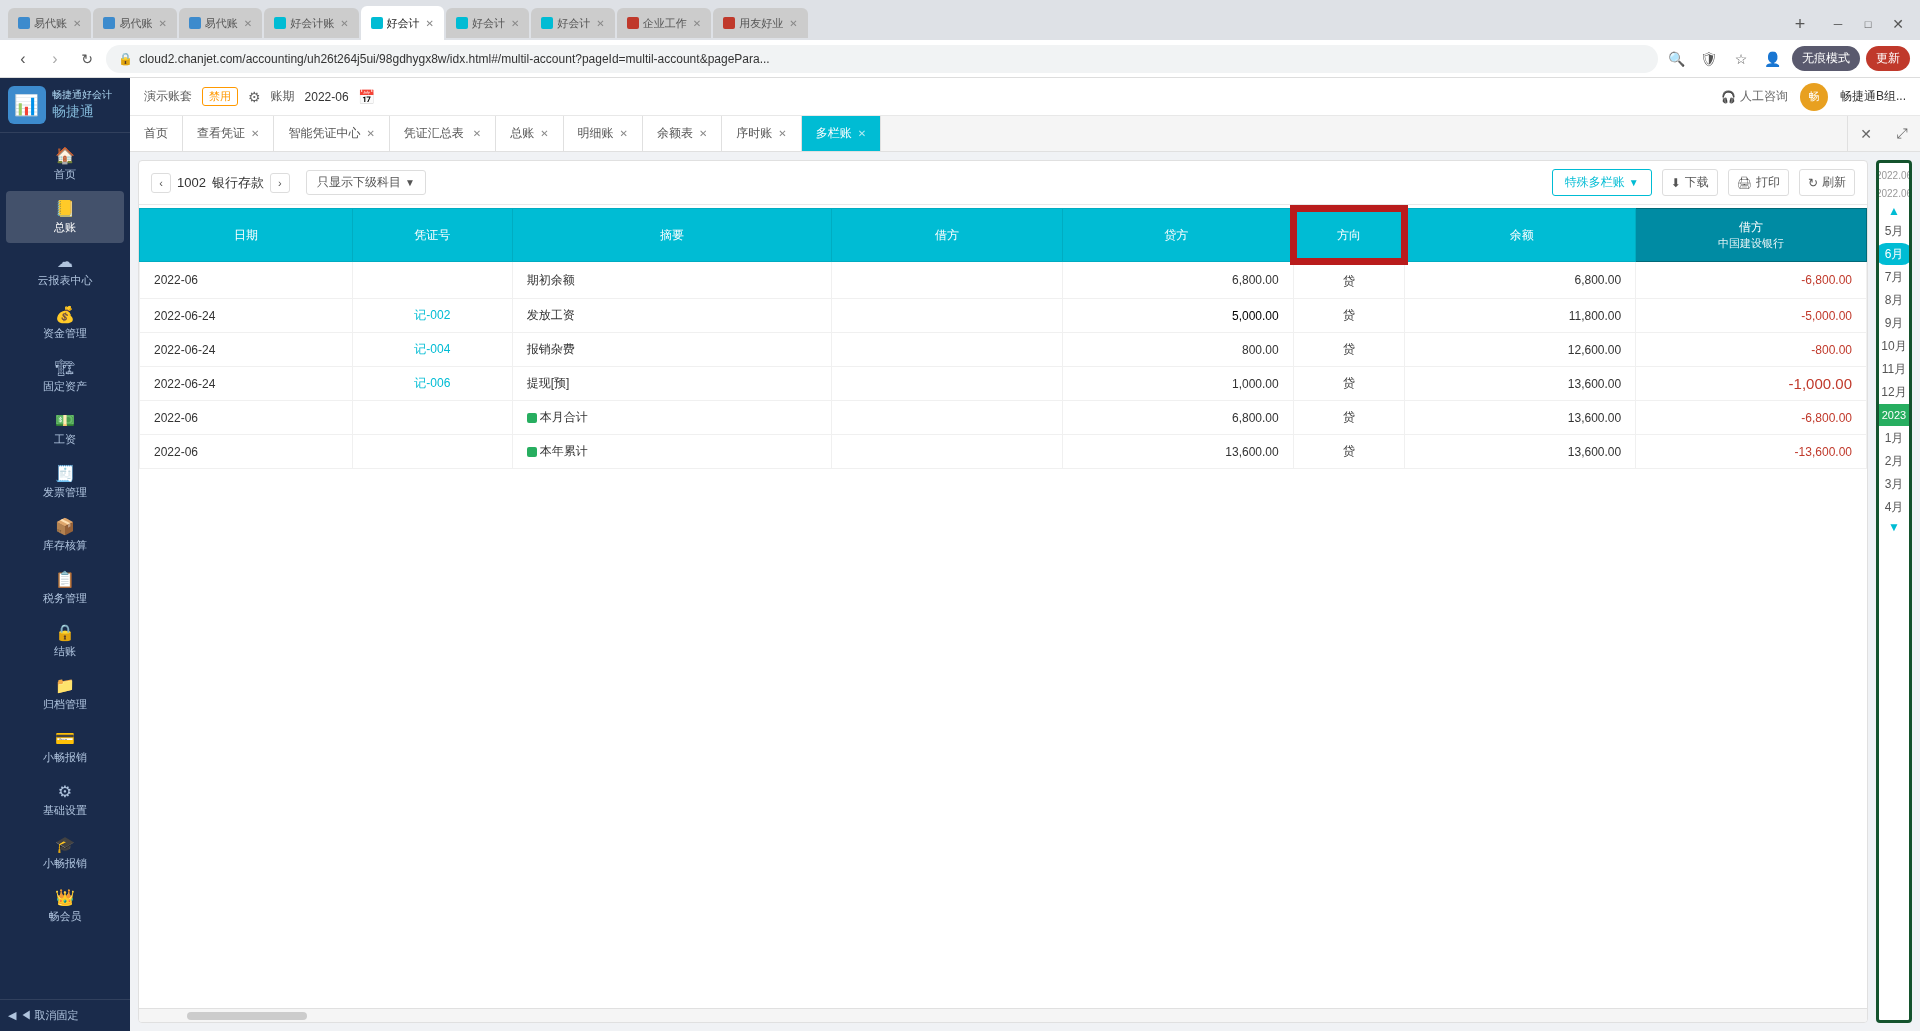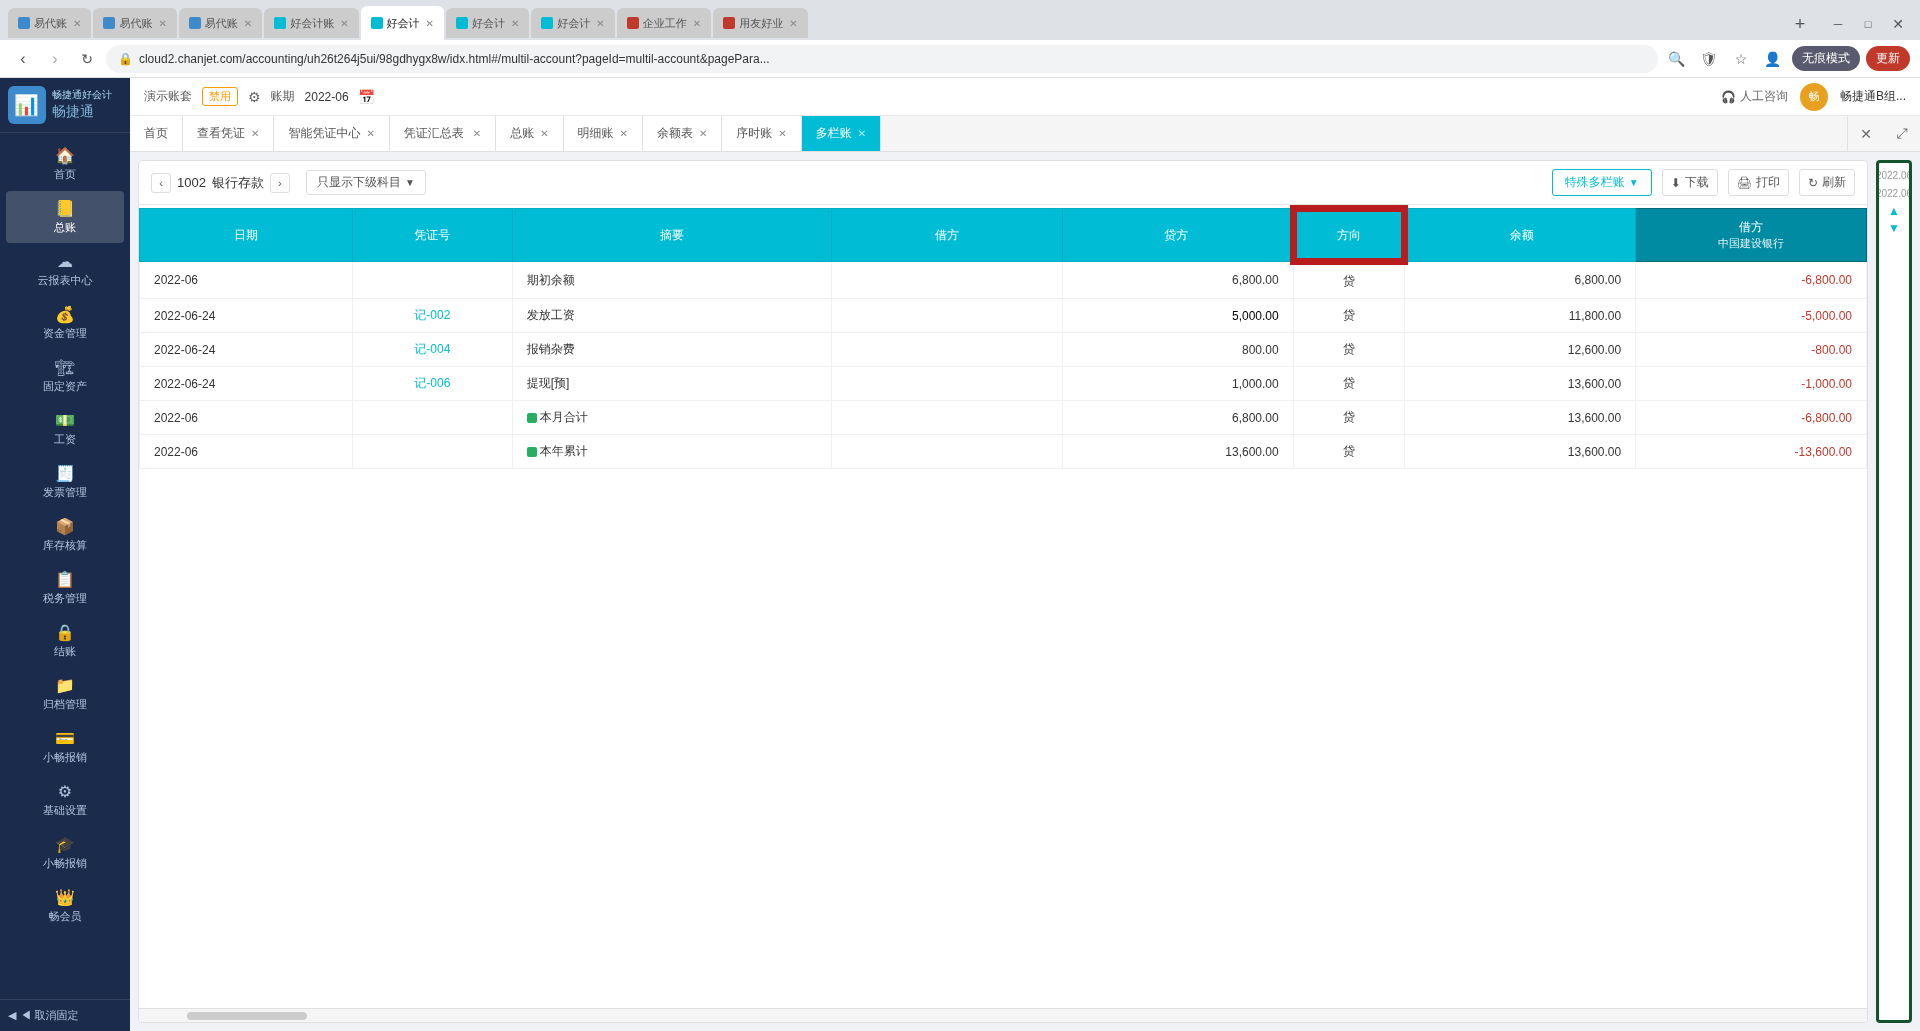--- a/index.html
+++ b/index.html
@@ -304,21 +304,21 @@
     <td style="padding:8px 14px;font-size:12px;color:#c0392b;border:1px solid #f0f0f0;text-align:right;">-800.00</td>
   </tr>
                 <tr style="border-bottom: 1px solid rgb(240, 240, 240);">
     <td style="padding:8px 14px;font-size:12px;color:#333;border:1px solid #f0f0f0;">2022-06-24</td>
     <td style="padding:8px 14px;font-size:12px;color:#333;border:1px solid #f0f0f0;text-align:center;"><a style="color:#00bcd4;cursor:pointer;text-decoration:none;">记-006</a></td>
     <td style="padding:0 14px;font-size:12px;color:#333;border:1px solid #f0f0f0;">提现[预]</td>
     <td style="padding:8px 14px;font-size:12px;color:#333;border:1px solid #f0f0f0;text-align:right;"></td>
     <td style="padding:8px 14px;font-size:12px;color:#333;border:1px solid #f0f0f0;text-align:right;">1,000.00</td>
     <td style="padding:8px 14px;font-size:12px;color:#333;border:1px solid #f0f0f0;text-align:center;">贷</td>
     <td style="padding:8px 14px;font-size:12px;color:#333;border:1px solid #f0f0f0;text-align:right;">13,600.00</td>
-    <td style="padding:8px 14px;font-size:12px;color:#c0392b;border:1px solid #f0f0f0;text-align:right;">-1,000.00</td>
+    <td style="padding:8px 14px;font-size:15px;color:#c0392b;border:1px solid #f0f0f0;text-align:right;">-1,000.00</td>
   </tr>
                 <tr style="border-bottom: 1px solid rgb(240, 240, 240);">
     <td style="padding:8px 14px;font-size:12px;color:#333;border:1px solid #f0f0f0;">2022-06</td>
     <td style="padding:8px 14px;font-size:12px;color:#333;border:1px solid #f0f0f0;text-align:center;"></td>
     <td style="padding:8px 14px;font-size:12px;color:#333;border:1px solid #f0f0f0;"><span style="width:10px;height:10px;background:#27ae60;border-radius:2px;display:inline-block;margin-right:3px;vertical-align:middle;"></span>本月合计</td>
     <td style="padding:8px 14px;font-size:12px;color:#333;border:1px solid #f0f0f0;text-align:right;"></td>
     <td style="padding:8px 14px;font-size:12px;color:#333;border:1px solid #f0f0f0;text-align:right;">6,800.00</td>
     <td style="padding:8px 14px;font-size:12px;color:#333;border:1px solid #f0f0f0;text-align:center;">贷</td>
     <td style="padding:8px 14px;font-size:12px;color:#333;border:1px solid #f0f0f0;text-align:right;">13,600.00</td>
     <td style="padding:8px 14px;font-size:12px;color:#c0392b;border:1px solid #f0f0f0;text-align:right;">-6,800.00</td>
@@ -339,18 +339,33 @@
 
         <div style="height:14px;background:#f5f5f5;border-top:1px solid #e0e0e0;display:flex;align-items:center;padding:0 8px;">
           <div style="width:120px;height:8px;background:#ccc;border-radius:4px;cursor:pointer;margin-left:40px;"></div>
         </div>
       </div>
 
       <div style="width:36px;display:flex;flex-direction:column;align-items:center;background:#fff;border:3px solid #14532d;border-radius:4px;padding:4px 0;gap:1px;overflow:hidden;">
         <div style="font-size:10px;color:#999;text-align:center;padding:2px;line-height:1.3;">2022.06</div>
         <div style="font-size:10px;color:#999;text-align:center;padding:2px;line-height:1.3;">2022.06</div>
         <div style="width:30px;height:16px;display:flex;align-items:center;justify-content:center;cursor:pointer;color:#00bcd4;font-size:12px;">▲</div>
+        <div id="month-list" style="display:flex;flex-direction:column;align-items:center;gap:1px;width:100%;">
+            <div style="width: 38px; height: 22px; display: flex; align-items: center; justify-content: center; font-size: 12px; cursor: pointer; border-radius: 3px; color: rgb(85, 85, 85);">5月</div>
+            <div style="width: 38px; height: 22px; display: flex; align-items: center; justify-content: center; font-size: 12px; cursor: pointer; border-radius: 11px; background: rgb(0, 188, 212); color: rgb(255, 255, 255);">6月</div>
+            <div style="width: 38px; height: 22px; display: flex; align-items: center; justify-content: center; font-size: 12px; cursor: pointer; border-radius: 3px; color: rgb(85, 85, 85);">7月</div>
+            <div style="width: 38px; height: 22px; display: flex; align-items: center; justify-content: center; font-size: 12px; cursor: pointer; border-radius: 3px; color: rgb(85, 85, 85);">8月</div>
+            <div style="width: 38px; height: 22px; display: flex; align-items: center; justify-content: center; font-size: 12px; cursor: pointer; border-radius: 3px; color: rgb(85, 85, 85);">9月</div>
+            <div style="width: 38px; height: 22px; display: flex; align-items: center; justify-content: center; font-size: 12px; cursor: pointer; border-radius: 3px; color: rgb(85, 85, 85);">10月</div>
+            <div style="width: 38px; height: 22px; display: flex; align-items: center; justify-content: center; font-size: 12px; cursor: pointer; border-radius: 3px; color: rgb(85, 85, 85);">11月</div>
+            <div style="width: 38px; height: 22px; display: flex; align-items: center; justify-content: center; font-size: 12px; cursor: pointer; border-radius: 3px; color: rgb(85, 85, 85);">12月</div>
+            <div style="width: 38px; height: 22px; display: flex; align-items: center; justify-content: center; font-size: 11px; cursor: pointer; border-radius: 3px; background: rgb(39, 174, 96); color: rgb(255, 255, 255);">2023</div>
+            <div style="width: 38px; height: 22px; display: flex; align-items: center; justify-content: center; font-size: 12px; cursor: pointer; border-radius: 3px; color: rgb(85, 85, 85);">1月</div>
+            <div style="width: 38px; height: 22px; display: flex; align-items: center; justify-content: center; font-size: 12px; cursor: pointer; border-radius: 3px; color: rgb(85, 85, 85);">2月</div>
+            <div style="width: 38px; height: 22px; display: flex; align-items: center; justify-content: center; font-size: 12px; cursor: pointer; border-radius: 3px; color: rgb(85, 85, 85);">3月</div>
+            <div style="width: 38px; height: 22px; display: flex; align-items: center; justify-content: center; font-size: 12px; cursor: pointer; border-radius: 3px; color: rgb(85, 85, 85);">4月</div>
+          </div>
         <div style="width:30px;height:16px;display:flex;align-items:center;justify-content:center;cursor:pointer;color:#00bcd4;font-size:12px;">▼</div>
       </div>
 
     </div>
   </div>
 </div>
 
 </body></html>

